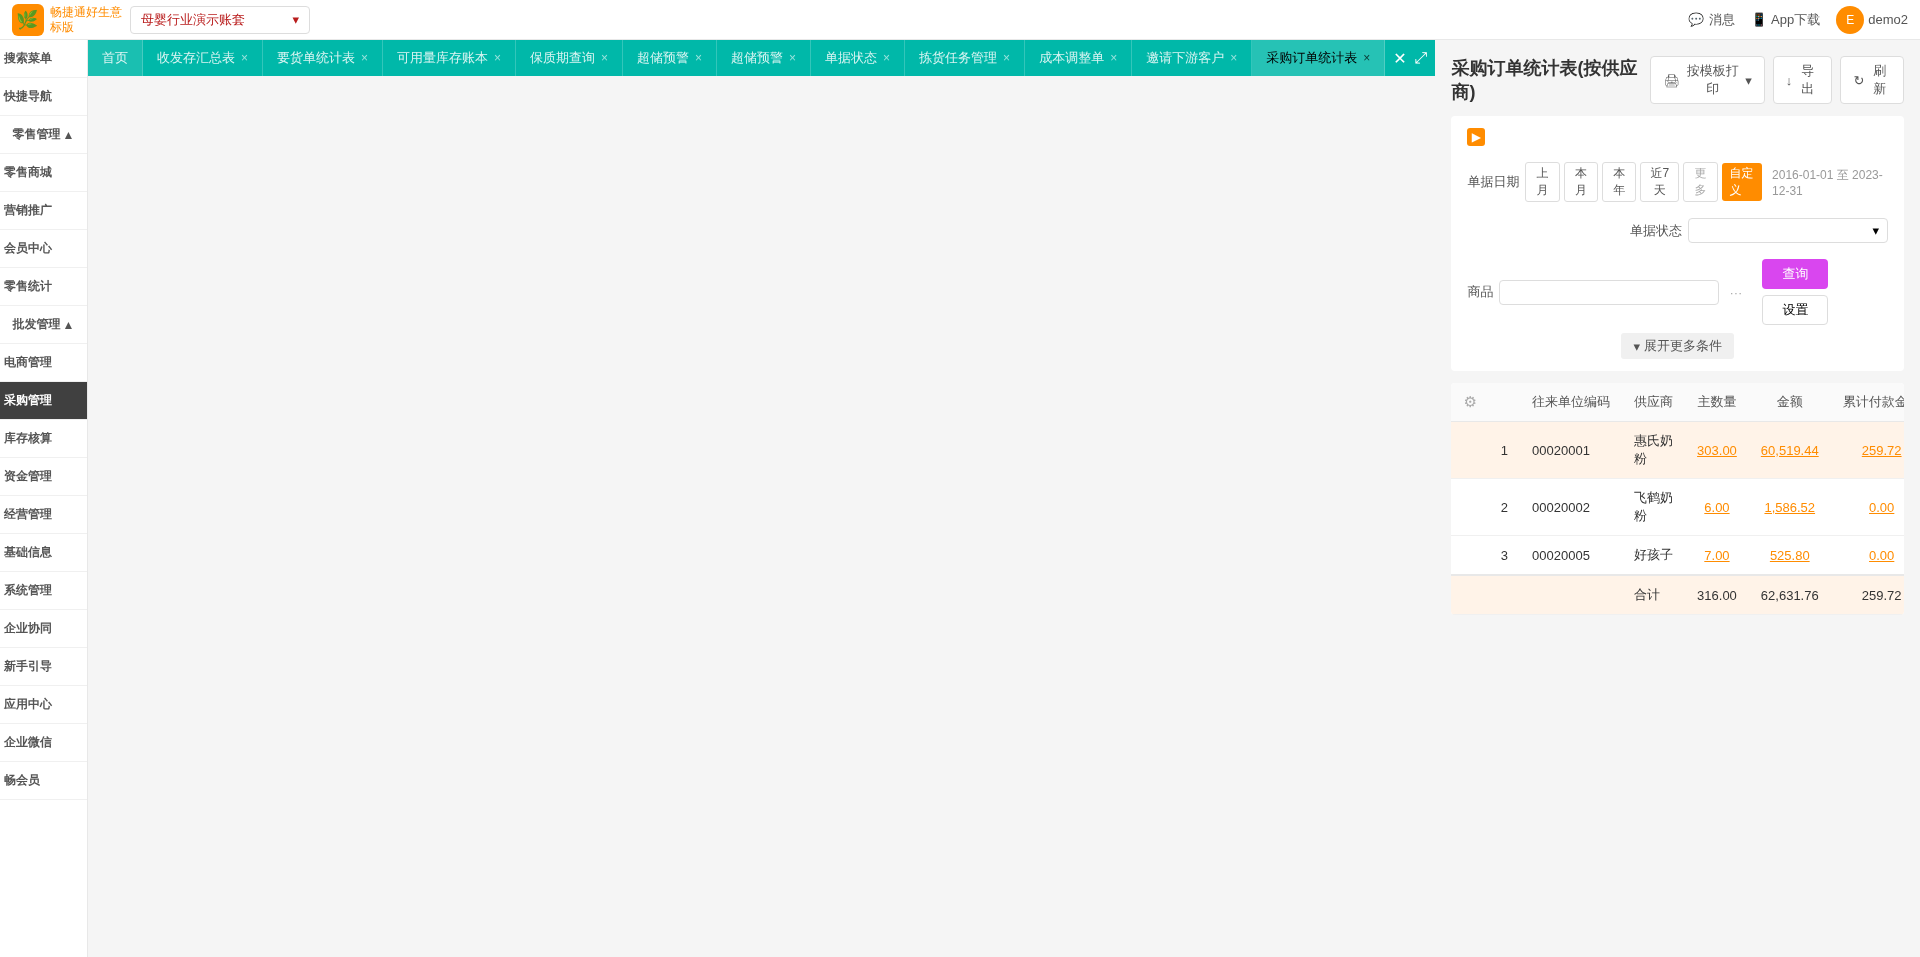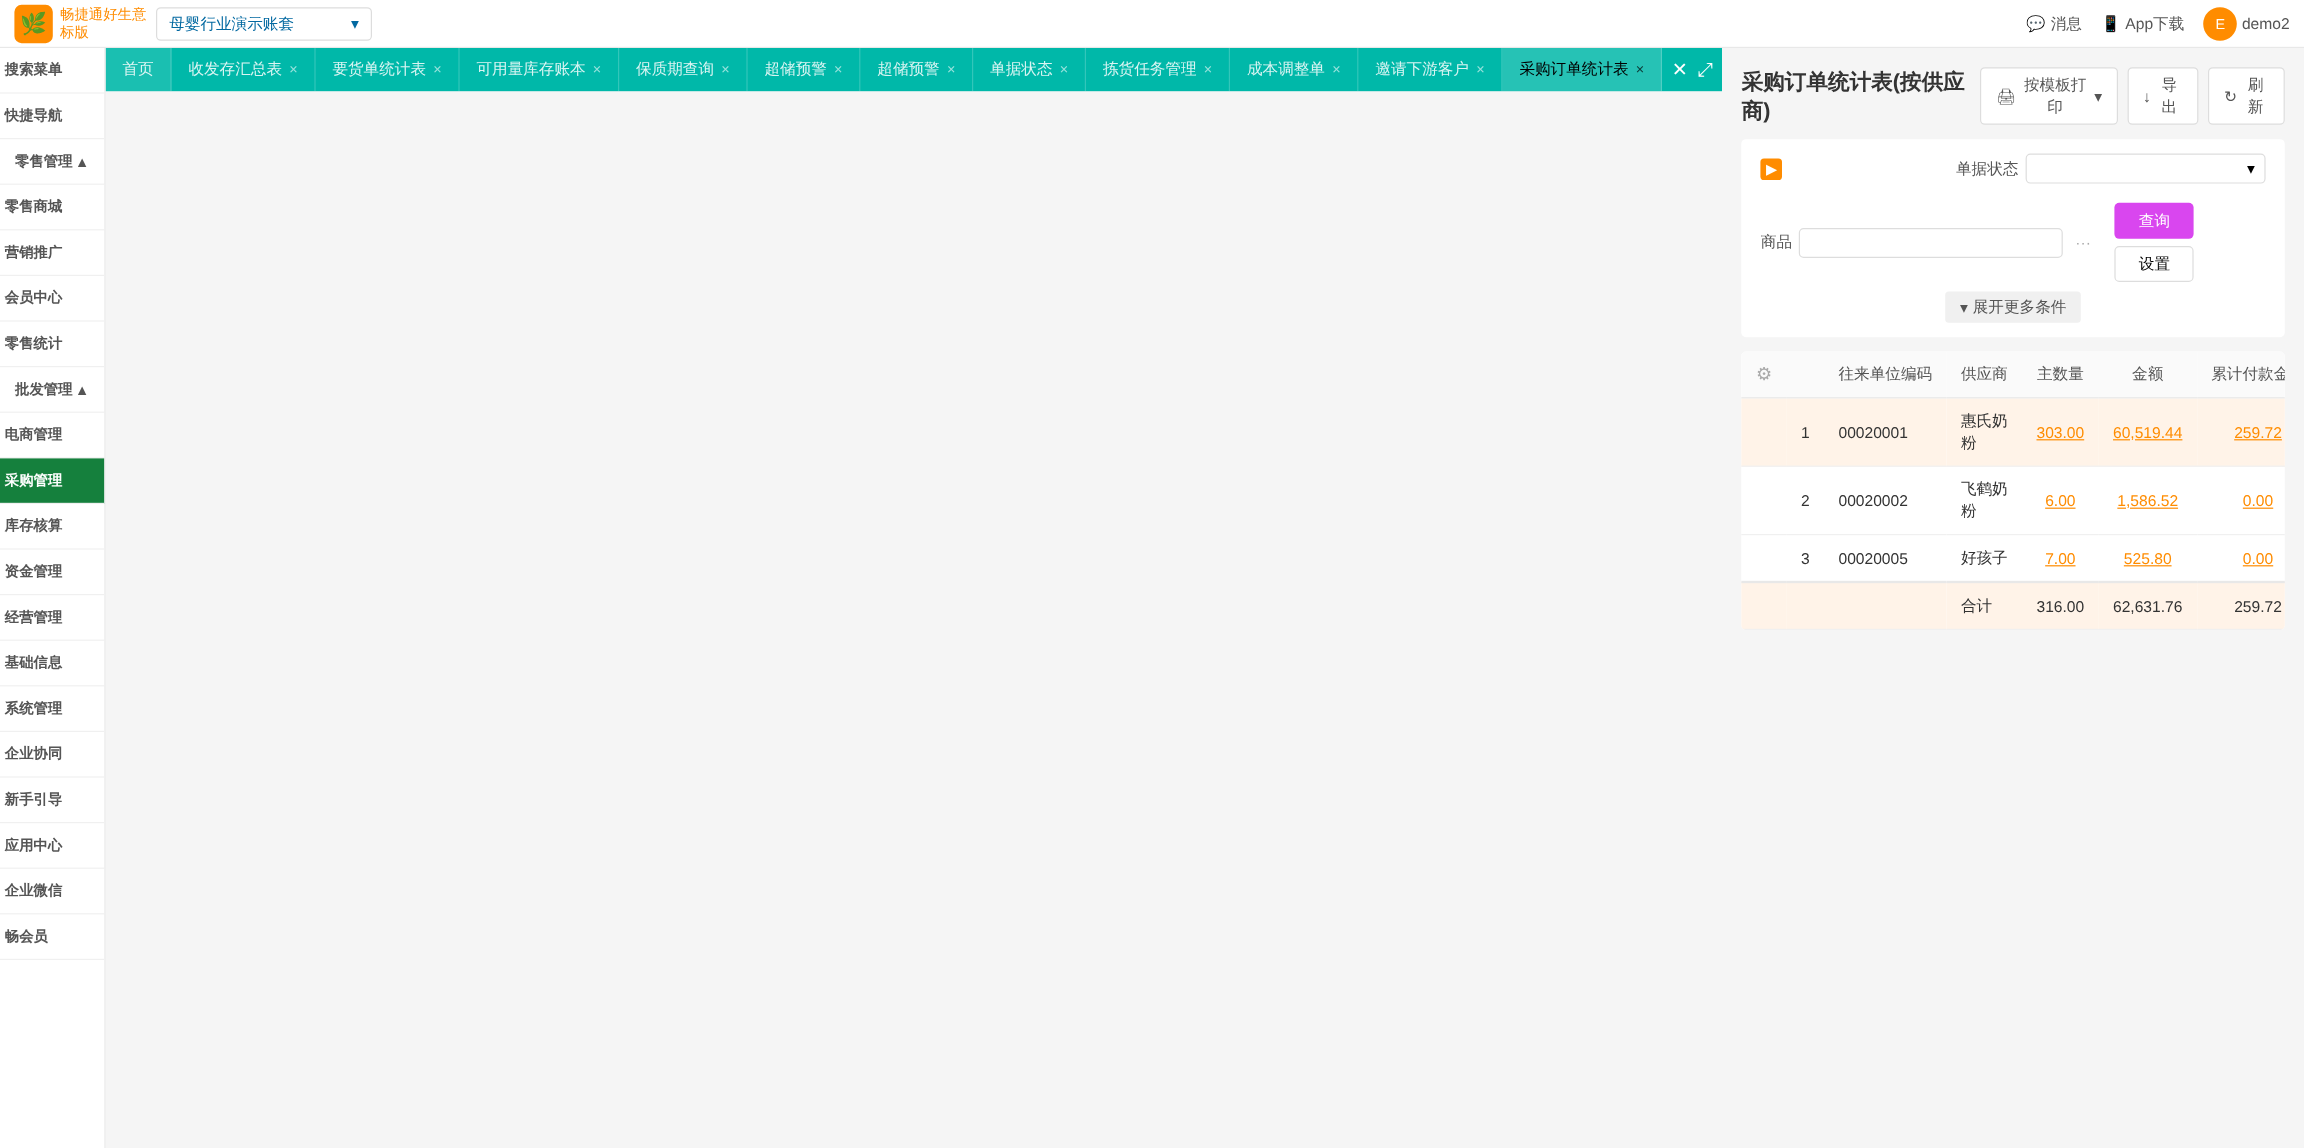--- a/index.html
+++ b/index.html
@@ -4,30 +4,30 @@
   <style>
     * { margin: 0; padding: 0; box-sizing: border-box; }
     body { font-family: 'Microsoft YaHei', Arial, sans-serif; font-size: 13px; background: #f5f5f5; width: 1920px; min-height: 957px; overflow-x: hidden; }
 
     
     .top-bar { height: 40px; background: #fff; display: flex; align-items: center; justify-content: space-between; padding: 0 12px; border-bottom: 1px solid #e8e8e8; }
     .top-bar-left { display: flex; align-items: center; gap: 8px; }
     .logo-area { display: flex; align-items: center; gap: 6px; }
     .logo-icon { width: 32px; height: 32px; background: #ff8c00; border-radius: 6px; display: flex; align-items: center; justify-content: center; color: white; font-size: 18px; font-weight: bold; }
     .logo-text { font-size: 12px; color: #ff8c00; line-height: 1.2; }
-    .workspace-selector { display: flex; align-items: center; gap: 4px; padding: 4px 10px; border: 1px solid #ddd; border-radius: 4px; cursor: pointer; color: #0369a1; font-size: 13px; min-width: 180px; justify-content: space-between; }
+    .workspace-selector { display: flex; align-items: center; gap: 4px; padding: 4px 10px; border: 1px solid #ddd; border-radius: 4px; cursor: pointer; color: #b91c1c; font-size: 13px; min-width: 180px; justify-content: space-between; }
     .top-bar-right { display: flex; align-items: center; gap: 16px; }
     .top-right-item { display: flex; align-items: center; gap: 4px; cursor: pointer; color: #555; font-size: 13px; }
     .avatar { width: 28px; height: 28px; border-radius: 50%; background: #ff8c00; display: flex; align-items: center; justify-content: center; color: white; font-size: 12px; }
 
     
     .layout { display: flex; height: calc(957px - 40px); }
     .sidebar { width: 88px; background: #fff; border-right: 1px solid #e8e8e8; display: flex; flex-direction: column; overflow-y: auto; }
     .sidebar-item { padding: 10px 4px; text-align: left; cursor: pointer; font-size: 12px; color: #555; border-bottom: 1px solid #f0f0f0; transition: background 0.2s; font-weight: bold; }
-    .sidebar-item.active { background: #15803d; color: white; }
+    .sidebar-item.active { background: #404040; color: white; }
     .sidebar-item-with-arrow { display: flex; align-items: center; justify-content: center; gap: 2px; }
 
     
     .main-area { flex: 1; display: flex; overflow: hidden; }
 
     
     .tab-bar { height: 36px; background: #00b8a9; display: flex; align-items: center; padding: 0 0; overflow-x: auto; }
     .tab-item { height: 36px; padding: 0 14px; display: flex; align-items: center; gap: 6px; cursor: pointer; color: rgba(255,255,255,0.85); font-size: 13px; white-space: nowrap; border-right: 1px solid rgba(255,255,255,0.2); flex-shrink: 0; }
     .tab-item.active { background: rgba(255,255,255,0.15); color: #000000; font-weight: 500; }
     .tab-item .tab-close { font-size: 12px; opacity: 0.7; }
@@ -214,20 +214,32 @@
             <span>↻</span>
             <span>刷新</span>
           </button>
         </div>
       </div>
 
       <div class="filter-card">
         <div class="filter-row">
           <div class="filter-toggle">▶</div>
 
+          <div class="filter-item">
+            <span class="filter-label">单据日期</span>
+            <div class="date-shortcuts">
+              <button class="date-btn">上月</button>
+              <button class="date-btn">本月</button>
+              <button class="date-btn">本年</button>
+              <button class="date-btn">近7天</button>
+              <button class="date-btn more">更多</button>
+              <span class="date-custom-tag">自定义</span>
+            </div>
+            <span class="date-range">2016-01-01 至 2023-12-31</span>
+          </div>
 
           <div class="filter-item" style="margin-left: auto;">
             <span class="filter-label">单据状态</span>
             <div class="select-input" style="min-width:200px;">
               <span></span>
               <span>▾</span>
             </div>
           </div>
 
           <div class="filter-item">

